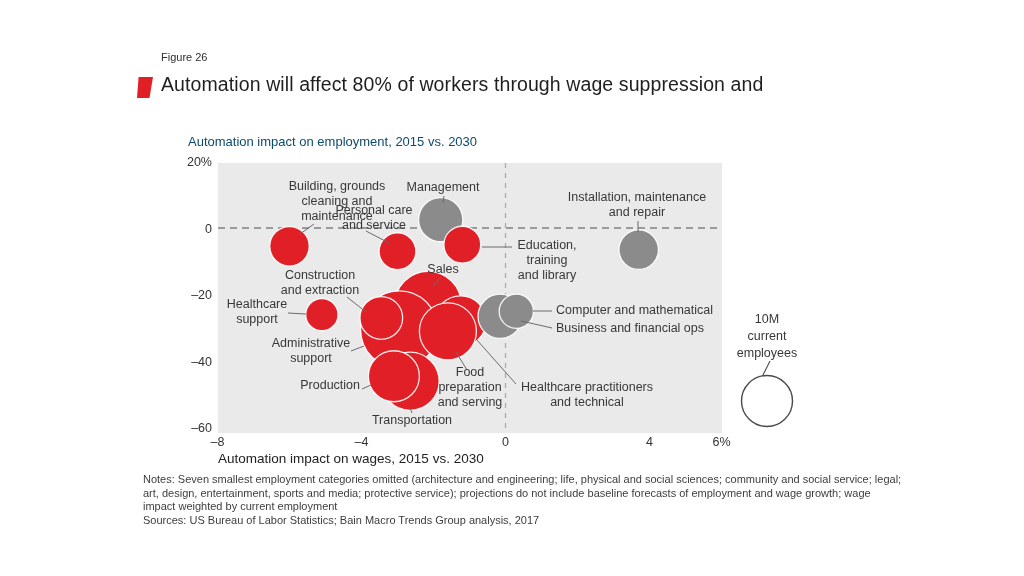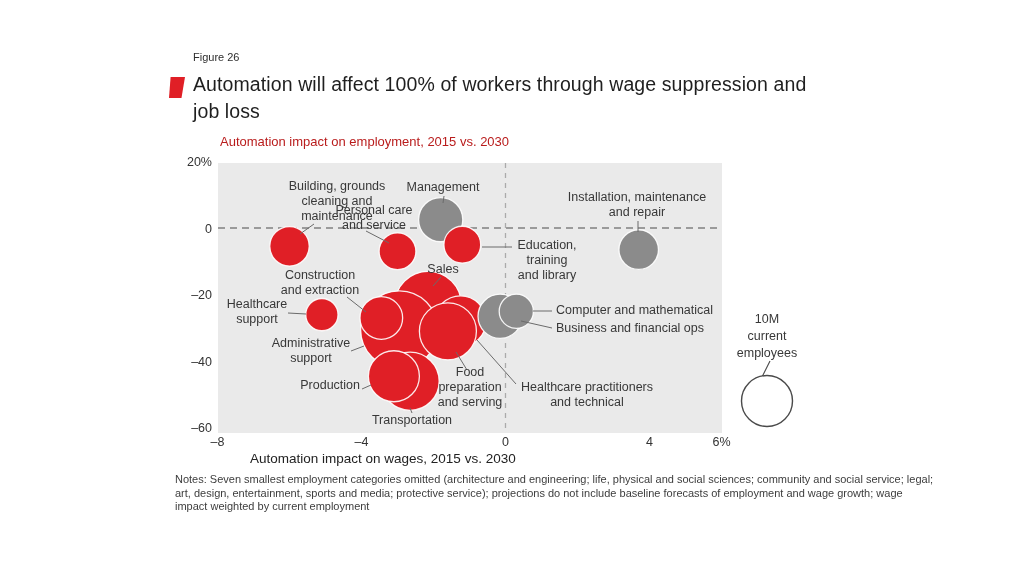--- a/index.html
+++ b/index.html
@@ -1,26 +1,26 @@
 <!DOCTYPE html>
 <html><head>
 <meta charset="utf-8">
 <style>
   html,body{margin:0;padding:0;}
   body{
     width:1024px;height:576px;position:relative;overflow:hidden;
     background:#ffffff;
     font-family:"Liberation Sans", sans-serif;
   }
-  .abs{position:absolute;margin-left:32px;}
+  .abs{position:absolute;}
   #fig-label{left:161px;top:51px;font-size:11px;color:#2e2e2e;}
   #accent{left:137px;top:77px;width:16px;height:21px;background:#e01f26;
           clip-path:polygon(10% 0,100% 0,78% 100%,0 100%);}
   #title{left:161px;top:71px;width:700px;font-size:19.5px;line-height:27px;color:#1f1f1f;letter-spacing:.1px;}
-  #chart-title{left:188px;top:134px;font-size:13px;color:#b91c1c;}
+  #chart-title{left:188px;top:134px;font-size:13px;color:#0c4a6e;}
   #x-axis-title{left:218px;top:451px;width:504px;font-size:13.5px;color:#222222;}
   #footer{left:143px;top:473px;width:762px;font-size:11px;line-height:13.6px;color:#3d3d3d;}
   svg{position:absolute;left:0;top:0;}
   text{font-family:"Liberation Sans", sans-serif;}
   .tick{font-size:12.5px;fill:#333333;}
   .blabel{font-size:12.5px;fill:#383838;}
   .legend-label{font-size:12.5px;fill:#383838;}
 </style>
 </head>
 <body>
@@ -95,20 +95,20 @@
   <g id="legend">
       <text x="767" y="323" text-anchor="middle" class="legend-label"><tspan x="767" dy="0">10M</tspan><tspan x="767" dy="17">current</tspan><tspan x="767" dy="17">employees</tspan></text>
       <line x1="770" y1="361" x2="762" y2="377" stroke="#4a4a4a" stroke-width="1.1"></line>
       <circle cx="767" cy="401" r="25.5" fill="#ffffff" stroke="#4a4a4a" stroke-width="1.4"></circle>
     </g>
 </svg>
 
 <div class="abs" id="fig-label">Figure 26</div>
 <div class="abs" id="accent" style="background: rgb(224, 31, 38);"></div>
 <div class="abs" id="title">
-  <div>Automation will affect 100% of workers through wage suppression and</div>
-  <div>job loss</div>
+  <div>Automation will affect 80% of workers through wage suppression and</div>
 </div>
 <div class="abs" id="chart-title">Automation impact on employment, 2015 vs. 2030</div>
 <div class="abs" id="x-axis-title">Automation impact on wages, 2015 vs. 2030</div>
 <div class="abs" id="footer">
   <div>Notes: Seven smallest employment categories omitted (architecture and engineering; life, physical and social sciences; community and social service; legal; art, design, entertainment, sports and media; protective service); projections do not include baseline forecasts of employment and wage growth; wage impact weighted by current employment</div>
+  <div>Sources: US Bureau of Labor Statistics; Bain Macro Trends Group analysis, 2017</div>
 </div>
 
 </body></html>

